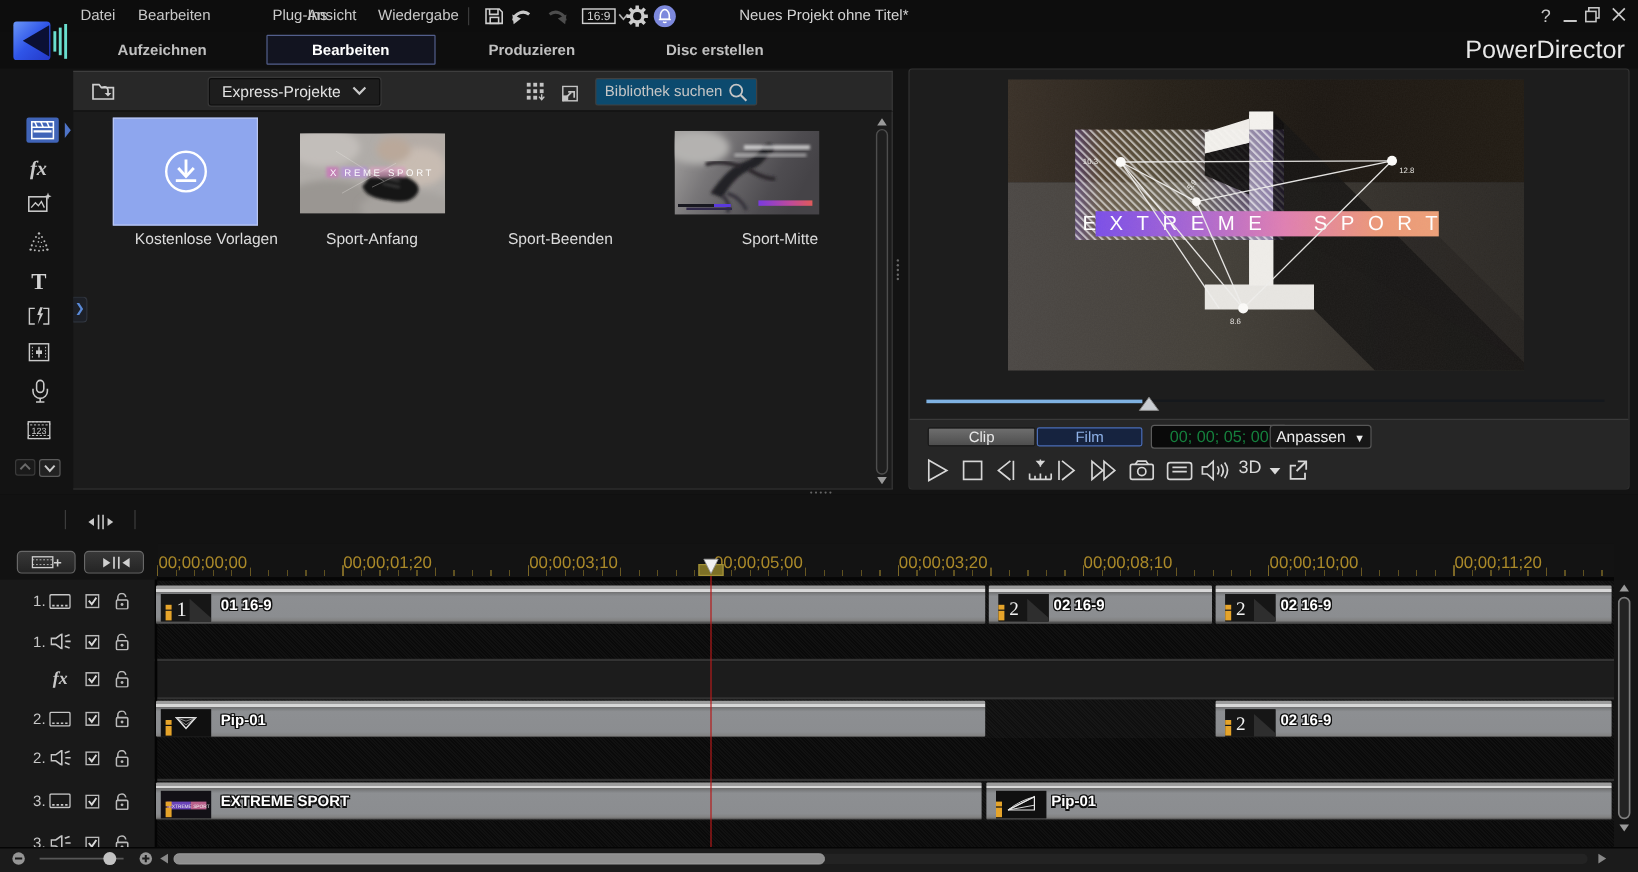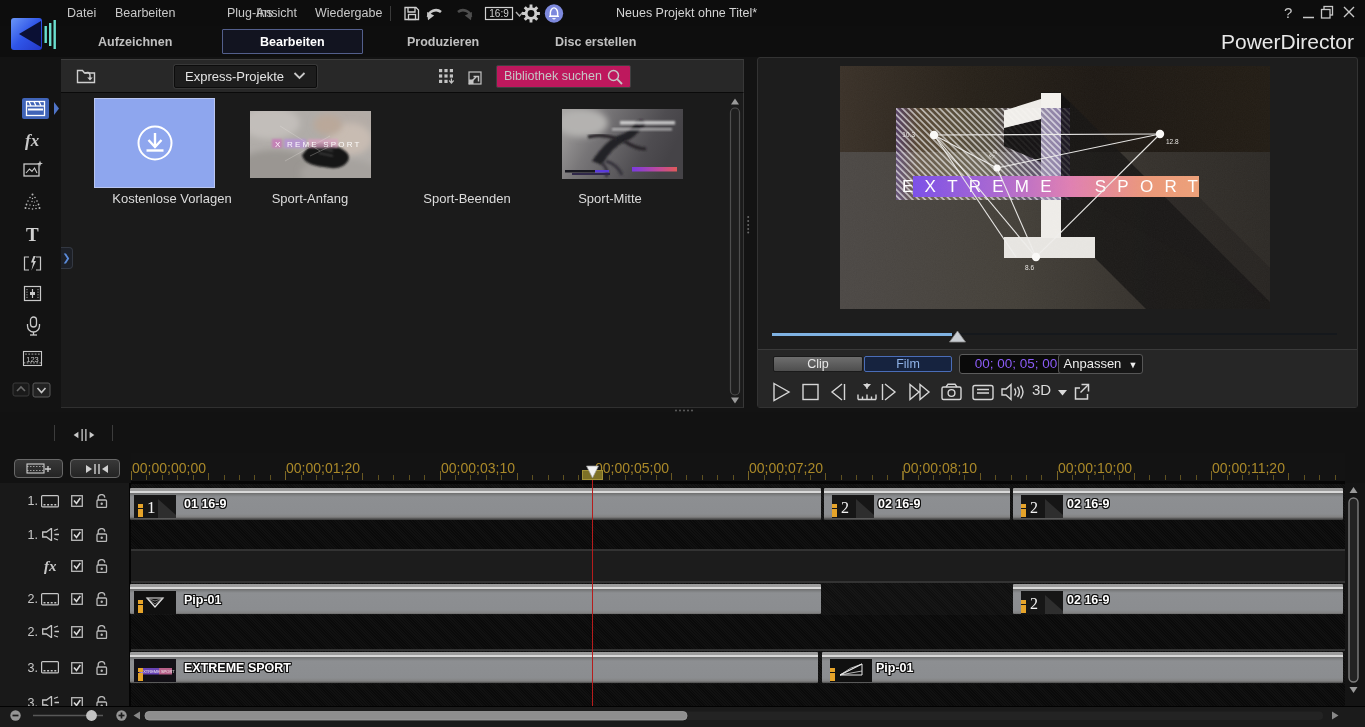--- a/index.html
+++ b/index.html
@@ -13,21 +13,21 @@
 .menuitem{position:absolute;top:5.5px;font-size:12.5px;color:#c9c9c9;}
 .tabitem{position:absolute;top:34.5px;font-size:12.5px;font-weight:bold;color:#c0c0c0;}
 #bearb-box{left:222px;top:29px;width:141px;height:25px;border:1px solid #535f8c;background:#121420;border-radius:1px;}
 #pdlogo-text{right:11px;top:30px;font-size:21px;color:#e8e8e8;font-weight:400;}
 
 #mainarea{left:0;top:57px;width:1365px;height:355px;background:#131313;}
 #libhead{left:61px;top:59px;width:683px;height:34px;background:#282828;border-top:1px solid #3e3e3e;border-bottom:1px solid #0a0a0a;border-right:1px solid #383838;}
 #libbody{left:61px;top:93px;width:683px;height:315px;background:#1b1b1b;border-bottom:1px solid #303030;border-right:1px solid #383838;}
 .tile-label{position:absolute;top:191px;font-size:13px;color:#dcdcdc;text-align:center;width:160px;}
 #dropdown{left:174px;top:65px;width:143px;height:23px;background:#1d1d1d;border:1px solid #0c0c0c;box-shadow:0 0 0 1px #383838;border-radius:2px;color:#e3e3e3;font-size:13px;line-height:21px;padding-left:10px;}
-#searchbox{left:496px;top:65px;width:135px;height:23px;background:#be185d;border:1px solid #404040;border-radius:2px;color:#c6c6c6;font-size:12.5px;line-height:21px;padding-left:7px;}
+#searchbox{left:496px;top:65px;width:135px;height:23px;background:#0c4a6e;border:1px solid #404040;border-radius:2px;color:#c6c6c6;font-size:12.5px;line-height:21px;padding-left:7px;}
 
 #prevpanel{left:757px;top:57px;width:601px;height:351px;background:#1d1d1d;border:1px solid #333;border-radius:3px;}
 #videoframe{left:840px;top:66px;width:430px;height:243px;overflow:hidden;background:#222;}
 #ctrlstrip{left:758px;top:349px;width:599px;height:58px;background:#262626;border-top:1px solid #3a3a3a;}
 .pbtn{position:absolute;height:16px;font-size:12.5px;text-align:center;border-radius:2px;}
 
 #tlarea{left:0;top:412px;width:1365px;height:315px;background:#121212;}
 .tlsep{position:absolute;width:1px;height:16px;top:425px;background:#3c3c3c;}
 .tbtn{position:absolute;top:459px;height:19px;background:linear-gradient(#383838,#242424);border:1px solid #686868;border-radius:4px;}
 .rlab{position:absolute;top:460px;font-size:14px;color:#aa8929;}
@@ -158,21 +158,21 @@
 <div class="abs" style="left:94px;top:98px;width:121px;height:90px;background:#8ea6ee;border:1px solid #b9c6f2;"></div>
 <svg class="abs" style="left:133px;top:121px;" width="44" height="44" viewBox="0 0 44 44">
 <circle cx="22" cy="22" r="16.5" fill="none" stroke="#fff" stroke-width="2"></circle>
 <line x1="22" y1="12" x2="22" y2="24" stroke="#fff" stroke-width="2.4"></line>
 <path d="M15.5 19 L22 26 L28.5 19" fill="none" stroke="#fff" stroke-width="2.4"></path>
 <line x1="13.5" y1="29.5" x2="30.5" y2="29.5" stroke="#fff" stroke-width="2.4"></line>
 </svg>
 <div class="tile-label" style="left:92px;">Kostenlose Vorlagen</div>
 <div class="tile-label" style="left:230px;">Sport-Anfang</div>
 <div class="tile-label" style="left:387px;">Sport-Beenden</div>
-<div class="tile-label" style="left:530px;">Sport-Mitte</div>
+<div class="tile-label" style="left:570px;">Sport-Mitte</div>
 
 <div class="abs" id="tile2" style="left:250px;top:111px;width:121px;height:67px;overflow:hidden;">
 <svg width="121" height="67" viewBox="0 0 121 67">
 <defs>
           <filter id="b1" x="-30%" y="-30%" width="160%" height="160%">
             <feGaussianBlur stdDeviation="3"></feGaussianBlur>
           </filter>
 <filter id="b0" x="-30%" y="-30%" width="160%" height="160%">
             <feGaussianBlur stdDeviation="1.2"></feGaussianBlur>
           </filter>
@@ -435,21 +435,21 @@
 <div class="abs" id="ctrlstrip"></div>
 
 <div class="abs" style="left:772px;top:333px;width:565px;height:2px;background:#15181c;"></div>
 <div class="abs" style="left:772px;top:332.5px;width:180px;height:3px;background:#7fb2e2;"></div>
 <svg class="abs" style="left:948px;top:330px;" width="19" height="13" viewBox="0 0 19 13">
       <path d="M9.5 1 L17.5 12 L1.5 12 Z" fill="#c9cdd2" stroke="#888" stroke-width="0.8"></path>
     </svg>
 
 <div class="pbtn" style="left:773px;top:356px;width:90px;background:linear-gradient(#6e6e6e,#4e4e4e);border:1px solid #1a1a1a;color:#e8e8e8;line-height:15px;">Clip</div>
 <div class="pbtn" style="left:864px;top:356px;width:88px;background:#16233f;border:1px solid #4a6db8;color:#8fb2e8;line-height:15px;">Film</div>
-<div class="pbtn" style="left:959px;top:354px;width:114px;height:20px;background:#0a0a0a;border:1px solid #5c5c5c;border-radius:3px;color:#8b5cf6;font-size:13.5px;line-height:18px;">00; 00; 05; 00</div>
+<div class="pbtn" style="left:959px;top:354px;width:114px;height:20px;background:#0a0a0a;border:1px solid #5c5c5c;border-radius:3px;color:#15803d;font-size:13.5px;line-height:18px;">00; 00; 05; 00</div>
 <div class="pbtn" style="left:1058px;top:354px;width:85px;height:20px;background:#161616;border:1px solid #565656;border-radius:3px;color:#ededed;font-size:13px;line-height:18px;">Anpassen &nbsp;<span style="font-size:9px;">▼</span></div>
 
 <span class="abs" style="left:1032px;top:381px;font-size:15px;color:#dadada;">3D</span>
 <svg class="abs" style="left:770px;top:380px;" width="330" height="24" viewBox="0 0 330 24">
 <g stroke="#d6d6d6" stroke-width="1.4" fill="none">
 <path d="M4 3.5 L19 12 L4 20.5 Z"></path>
 <rect x="33" y="4.5" width="15" height="15"></rect>
 <path d="M72 4 L62 12 L72 20 M74.5 4 v16"></path>
 <g>
           <path d="M88 19.5 h18 M88 19.5 v-5 m4.5 5 v-3 m4.5 3 v-5 m4.5 5 v-3 m4.5 3 v-5"></path>
@@ -508,21 +508,21 @@
         <line x1="15" y1="2" x2="15" y2="12"></line>
       </g>
 <path d="M24 3 L18 7 L24 11 Z" fill="#d0d0d0"></path>
 </svg>
 
 <div class="abs" style="left:131px;top:453px;width:1214px;height:29px;background:#131313;"></div>
 <span class="rlab" style="left:132px;">00;00;00;00</span>
 <span class="rlab" style="left:286px;">00;00;01;20</span>
 <span class="rlab" style="left:441px;">00;00;03;10</span>
 <span class="rlab" style="left:595px;">00;00;05;00</span>
-<span class="rlab" style="left:749px;">00;00;07;20</span>
+<span class="rlab" style="left:749px;">00;00;03;20</span>
 <span class="rlab" style="left:903px;">00;00;08;10</span>
 <span class="rlab" style="left:1058px;">00;00;10;00</span>
 <span class="rlab" style="left:1212px;">00;00;11;20</span>
 <div class="abs" style="left:131px;top:475px;width:1214px;height:5px;background:repeating-linear-gradient(90deg,#5f5120 0 1px,transparent 1px 15.43px);"></div>
 <div class="abs" style="left:131px;top:473px;width:1214px;height:7px;background:repeating-linear-gradient(90deg,#6a5822 0 1px,transparent 1px 77.15px);"></div>
 <div class="abs" style="left:131px;top:471px;width:1214px;height:9px;background:repeating-linear-gradient(90deg,#7d6826 0 1px,transparent 1px 154.3px);"></div>
 <div class="abs" style="left:131px;top:481px;width:1214px;height:3px;background:#060606;"></div>
 
 <div class="lane vtex" style="top:484px;height:36px;"></div>
 <div class="lane atex" style="top:520px;height:29px;"></div>

